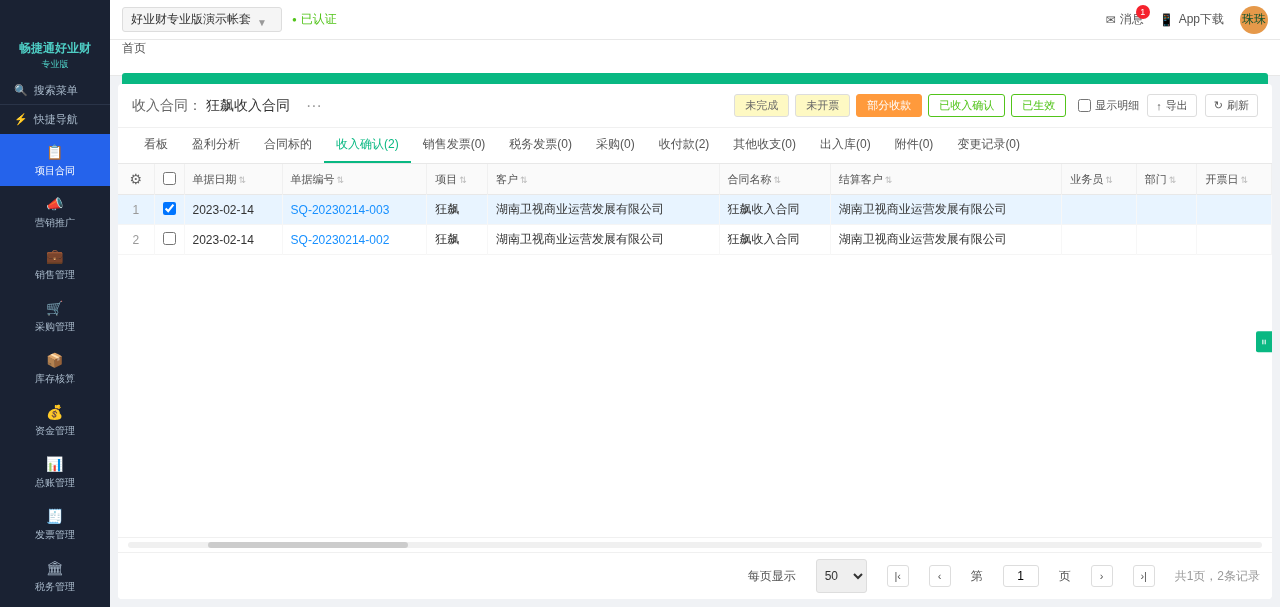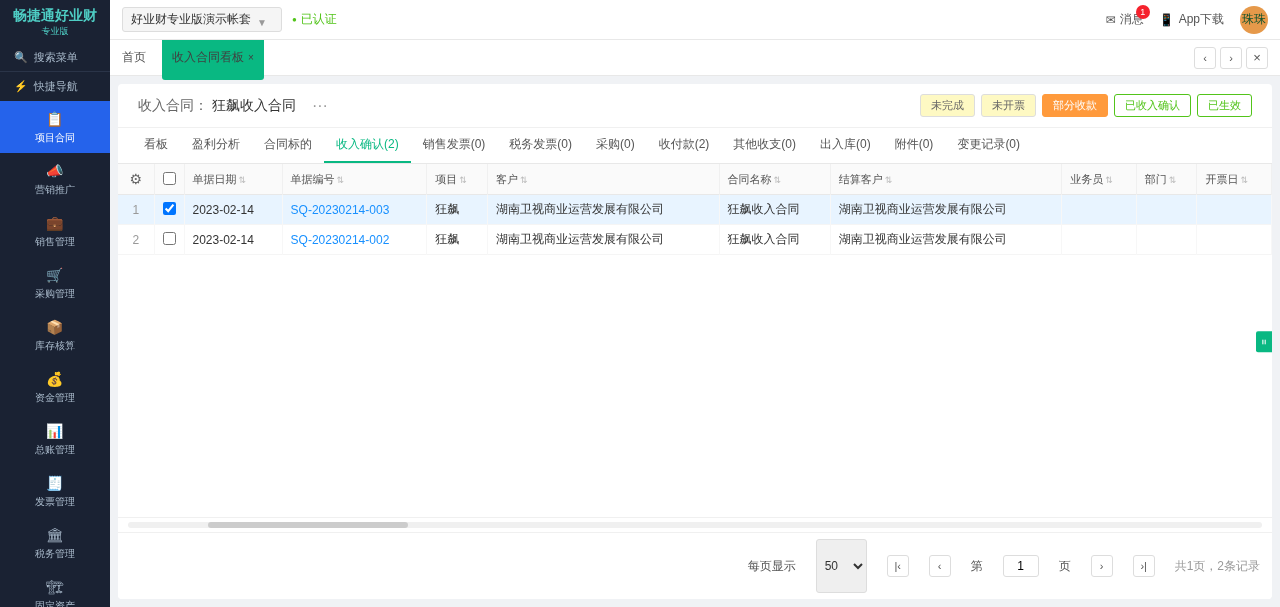--- a/index.html
+++ b/index.html
@@ -27,34 +27,34 @@
     .topbar-certified::before { content: "●"; margin-right: 4px; font-size: 8px; }
     .topbar-right { margin-left: auto; display: flex; align-items: center; gap: 16px; }
     .topbar-icon { display: flex; align-items: center; gap: 4px; cursor: pointer; color: #555; font-size: 12px; position: relative; }
     .topbar-badge { background: #f5222d; color: #fff; border-radius: 10px; font-size: 9px; padding: 0 4px; min-width: 14px; height: 14px; display: flex; align-items: center; justify-content: center; position: absolute; top: -6px; right: -6px; }
     .topbar-avatar { width: 28px; height: 28px; background: #e6994a; border-radius: 50%; display: flex; align-items: center; justify-content: center; color: #14532d; font-size: 12px; cursor: pointer; }
 
     
     .content { flex: 1; display: flex; flex-direction: column; overflow: hidden; }
 
     
-    .breadcrumb-bar { height: 36px; background: #fff; display: flex; align-items: center; padding: 0 12px; border-bottom: 1px solid #e8e8e8; gap: 8px; flex-shrink: 0; }
+    .breadcrumb-bar { height: 36px; background: #fff; display: flex; padding: 0 12px; border-bottom: 1px solid #e8e8e8; gap: 8px; flex-shrink: 0; flex-direction: column; }
     .breadcrumb-home { color: #555; cursor: pointer; font-size: 12px; }
     .breadcrumb-sep { color: #ccc; }
     .breadcrumb-tab { background: #09b882; color: #404040; border-radius: 3px; padding: 14px 10px; font-size: 12px; cursor: pointer; display: flex; align-items: center; gap: 4px; }
     .breadcrumb-tab .close { font-size: 10px; cursor: pointer; }
     .nav-arrows { margin-left: auto; display: flex; gap: 4px; align-items: center; }
     .nav-arrow-btn { width: 22px; height: 22px; border: 1px solid #ddd; background: #fff; border-radius: 3px; cursor: pointer; display: flex; align-items: center; justify-content: center; font-size: 11px; color: #555; }
     .nav-close-btn { width: 22px; height: 22px; border: 1px solid #ddd; background: #fff; border-radius: 3px; cursor: pointer; display: flex; align-items: center; justify-content: center; font-size: 13px; color: #555; }
 
     
     .page-content { flex: 1; background: #fff; margin: 8px; border-radius: 4px; overflow: hidden; display: flex; flex-direction: column; }
 
     
-    .contract-header { padding: 10px 20px; display: flex; align-items: center; border-bottom: 1px solid #f0f0f0; flex-shrink: 0; }
+    .contract-header { padding: 10px 14px; display: flex; align-items: center; border-bottom: 1px solid #f0f0f0; flex-shrink: 0; }
     .contract-title { font-size: 14px; color: #333; font-weight: 500; margin-right: 16px; }
     .contract-title .label { color: #666; }
     .contract-more { color: #999; cursor: pointer; font-size: 16px; margin-right: 10px; }
     .status-btns { display: flex; gap: 6px; margin-left: auto; align-items: center; }
     .status-btn { padding: 3px 10px; border-radius: 3px; border: 1px solid #ddd; background: #fef9c3; cursor: pointer; font-size: 11px; color: #666; }
     .status-btn.active { background: #ff9a3c; color: #fff; border-color: #ff9a3c; }
     .status-btn.done { background: #fff; color: #52c41a; border-color: #52c41a; }
     .status-btn.effective { background: #fff; color: #52c41a; border-color: #52c41a; }
     .header-actions { display: flex; gap: 8px; margin-left: 12px; }
     .header-action-btn { display: flex; align-items: center; gap: 4px; padding: 3px 8px; border: 1px solid #ddd; border-radius: 3px; background: #fff; cursor: pointer; font-size: 11px; color: #555; }
@@ -83,38 +83,38 @@
     .totals-row { background: #fffef5; border-top: 1px solid #e8e8e8; padding: 6px 10px; display: flex; align-items: center; font-size: 12px; color: #555; flex-shrink: 0; }
 
     
     .scrollbar-row { padding: 4px 10px; border-top: 1px solid #f0f0f0; flex-shrink: 0; }
     .scrollbar-track { height: 6px; background: #f0f0f0; border-radius: 3px; position: relative; }
     .scrollbar-thumb { height: 6px; background: #ccc; border-radius: 3px; width: 200px; position: absolute; left: 80px; }
 
     
     .pagination { display: flex; align-items: center; justify-content: flex-end; padding: 6px 12px; border-top: 1px solid #f0f0f0; background: #fff; flex-shrink: 0; gap: 20px; font-size: 12px; }
     .page-info { color: #555; }
-    .page-size-select { border: 1px solid #ddd; border-radius: 3px; padding: 18px 4px; font-size: 12px; color: #333; cursor: pointer; }
+    .page-size-select { border: 1px solid #ddd; border-radius: 3px; padding: 8px 4px; font-size: 12px; color: #333; cursor: pointer; }
     .page-btn { width: 22px; height: 22px; border: 1px solid #ddd; background: #fff; border-radius: 3px; display: flex; align-items: center; justify-content: center; cursor: pointer; font-size: 11px; color: #555; }
     .page-input { width: 36px; height: 22px; border: 1px solid #ddd; border-radius: 3px; text-align: center; font-size: 12px; }
     .page-total { color: #999; }
 
     
     .settings-icon { color: #666; cursor: pointer; font-size: 14px; }
 
     
     input[type=checkbox] { width: 13px; height: 13px; cursor: pointer; }
 
     
     .right-float-btn { position: absolute; right: 0; top: 50%; transform: translateY(-50%); width: 18px; background: #09b882; color: #fff; display: flex; flex-direction: column; align-items: center; justify-content: center; padding: 4px 2px; cursor: pointer; font-size: 9px; border-radius: 2px 0 0 2px; writing-mode: vertical-rl; }
 
     .show-detail-chk { display: flex; align-items: center; gap: 4px; font-size: 11px; color: #555; margin-left: auto; }
 
     .logo-area { padding: 6px; text-align: center; }
-    .logo-img { font-size: 14px; color: #4ecdc4; font-weight: bold; line-height: 1.3; }
+    .logo-img { font-size: 12px; color: #4ecdc4; font-weight: bold; line-height: 1.3; margin-top: 35px; }
   </style>
 </head>
 <body>
 
 <div class="sidebar">
   <div class="logo-area">
     <div class="logo-img">畅捷通好业财</div>
     <div style="font-size:9px;color:#4ecdc4;margin-top:1px;">专业版</div>
   </div>
 
@@ -216,20 +216,34 @@
           <span class="label">收入合同：</span>
           <span>狂飙收入合同</span>
         </span>
         <span class="contract-more">···</span>
         <div class="status-btns">
           <button class="status-btn">未完成</button>
           <button class="status-btn">未开票</button>
           <button class="status-btn active">部分收款</button>
           <button class="status-btn done">已收入确认</button>
           <button class="status-btn effective">已生效</button>
+        </div>
+        <div class="header-actions">
+          <label class="show-detail-chk">
+            <input type="checkbox" style="">
+            <span>显示明细</span>
+          </label>
+          <button class="header-action-btn">
+            <span>↑</span>
+            <span>导出</span>
+          </button>
+          <button class="header-action-btn">
+            <span>↻</span>
+            <span>刷新</span>
+          </button>
         </div>
       </div>
 
       <div class="tabs-bar">
         <div class="tab">看板</div>
         <div class="tab">盈利分析</div>
         <div class="tab">合同标的</div>
         <div class="tab active">收入确认(2)</div>
         <div class="tab">销售发票(0)</div>
         <div class="tab">税务发票(0)</div>

